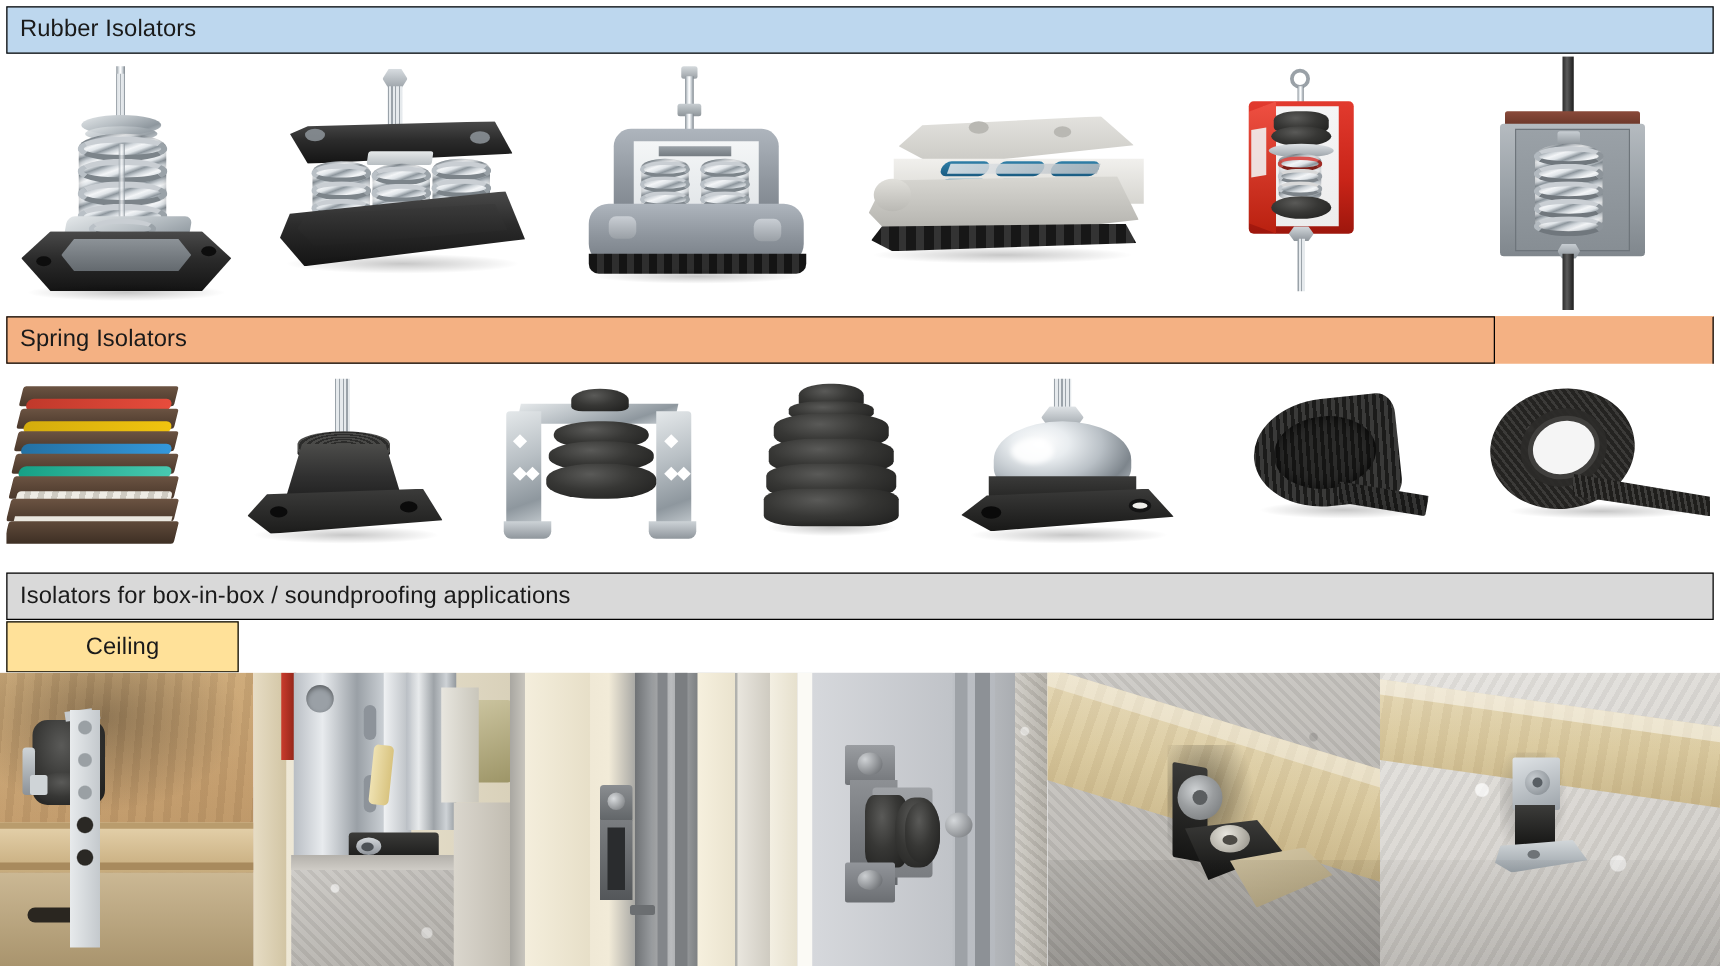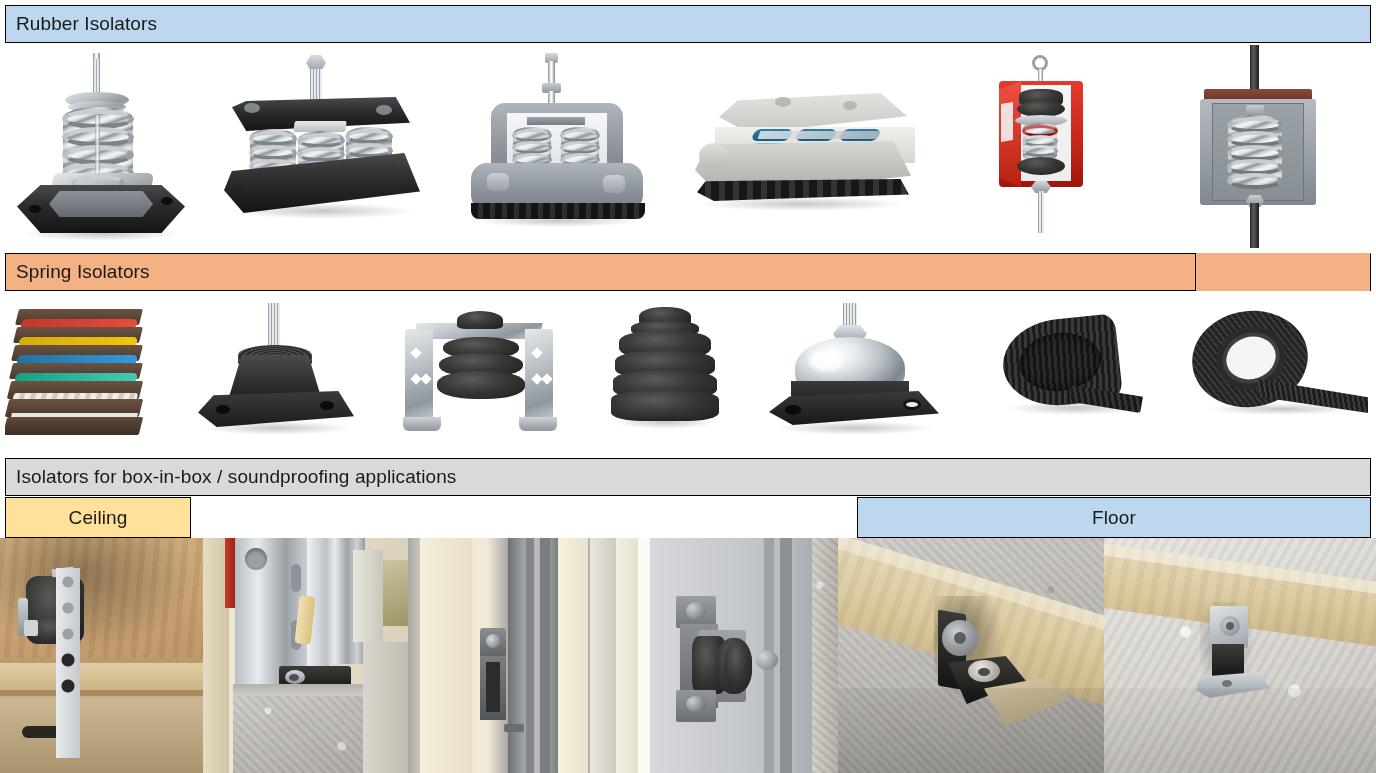--- a/index.html
+++ b/index.html
@@ -389,23 +389,20 @@
     </div>
   </div>
 
   <div class="band center" style="left:5px; top:497px; width:186px; height:41px; background:#FFE199;">
     <span>Ceiling</span>
   </div>
 
   <div class="band" style="left:5px; top:458px; width:1366px; height:38px; background:#D9D9D9;">
     <span>Isolators for box-in-box / soundproofing applications</span>
   </div>
-  <div class="band center" style="left:857px; top:497px; width:514px; height:41px; background:#BDD7EE;">
-    <span>Floor</span>
-  </div>
 
   <div class="strip" style="left:0px; top:538px; width:1376px; height:235px;">
 
     <div class="cell" style="width:203px;height:235px;">
       <div class="art wood"></div>
       <div class="art">
         <div style="position:absolute;left:0;top:0;width:203px;height:118px;background:radial-gradient(ellipse at 40% 30%, rgba(0,0,0,.30) 0%, rgba(0,0,0,0) 65%);"></div>
         <div style="position:absolute;left:0;top:120px;width:203px;height:40px;background:linear-gradient(180deg,#e6d3ad,#c6ab7c);"></div>
         <div style="position:absolute;left:0;top:120px;width:203px;height:5px;background:#b99c6d;"></div>
         <div style="position:absolute;left:0;top:152px;width:203px;height:6px;background:#a88a5d;"></div>

